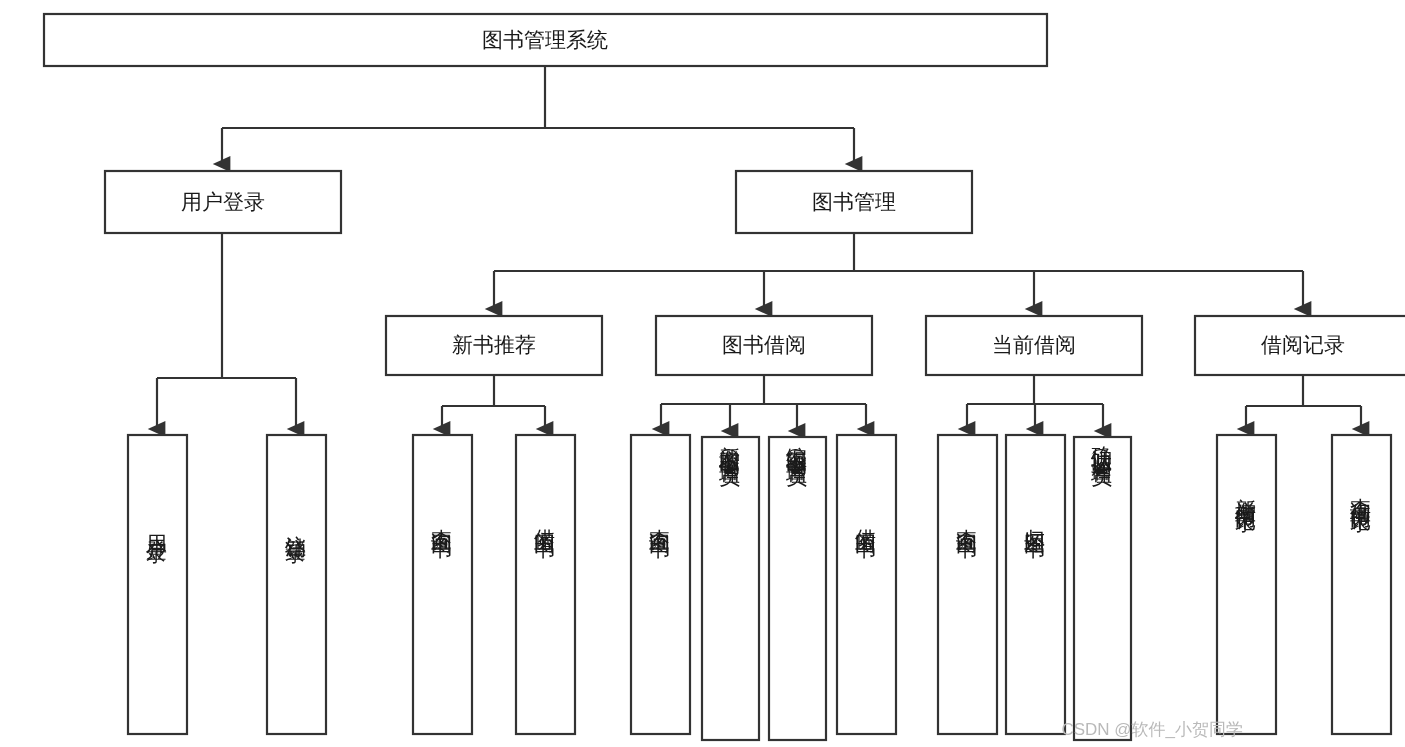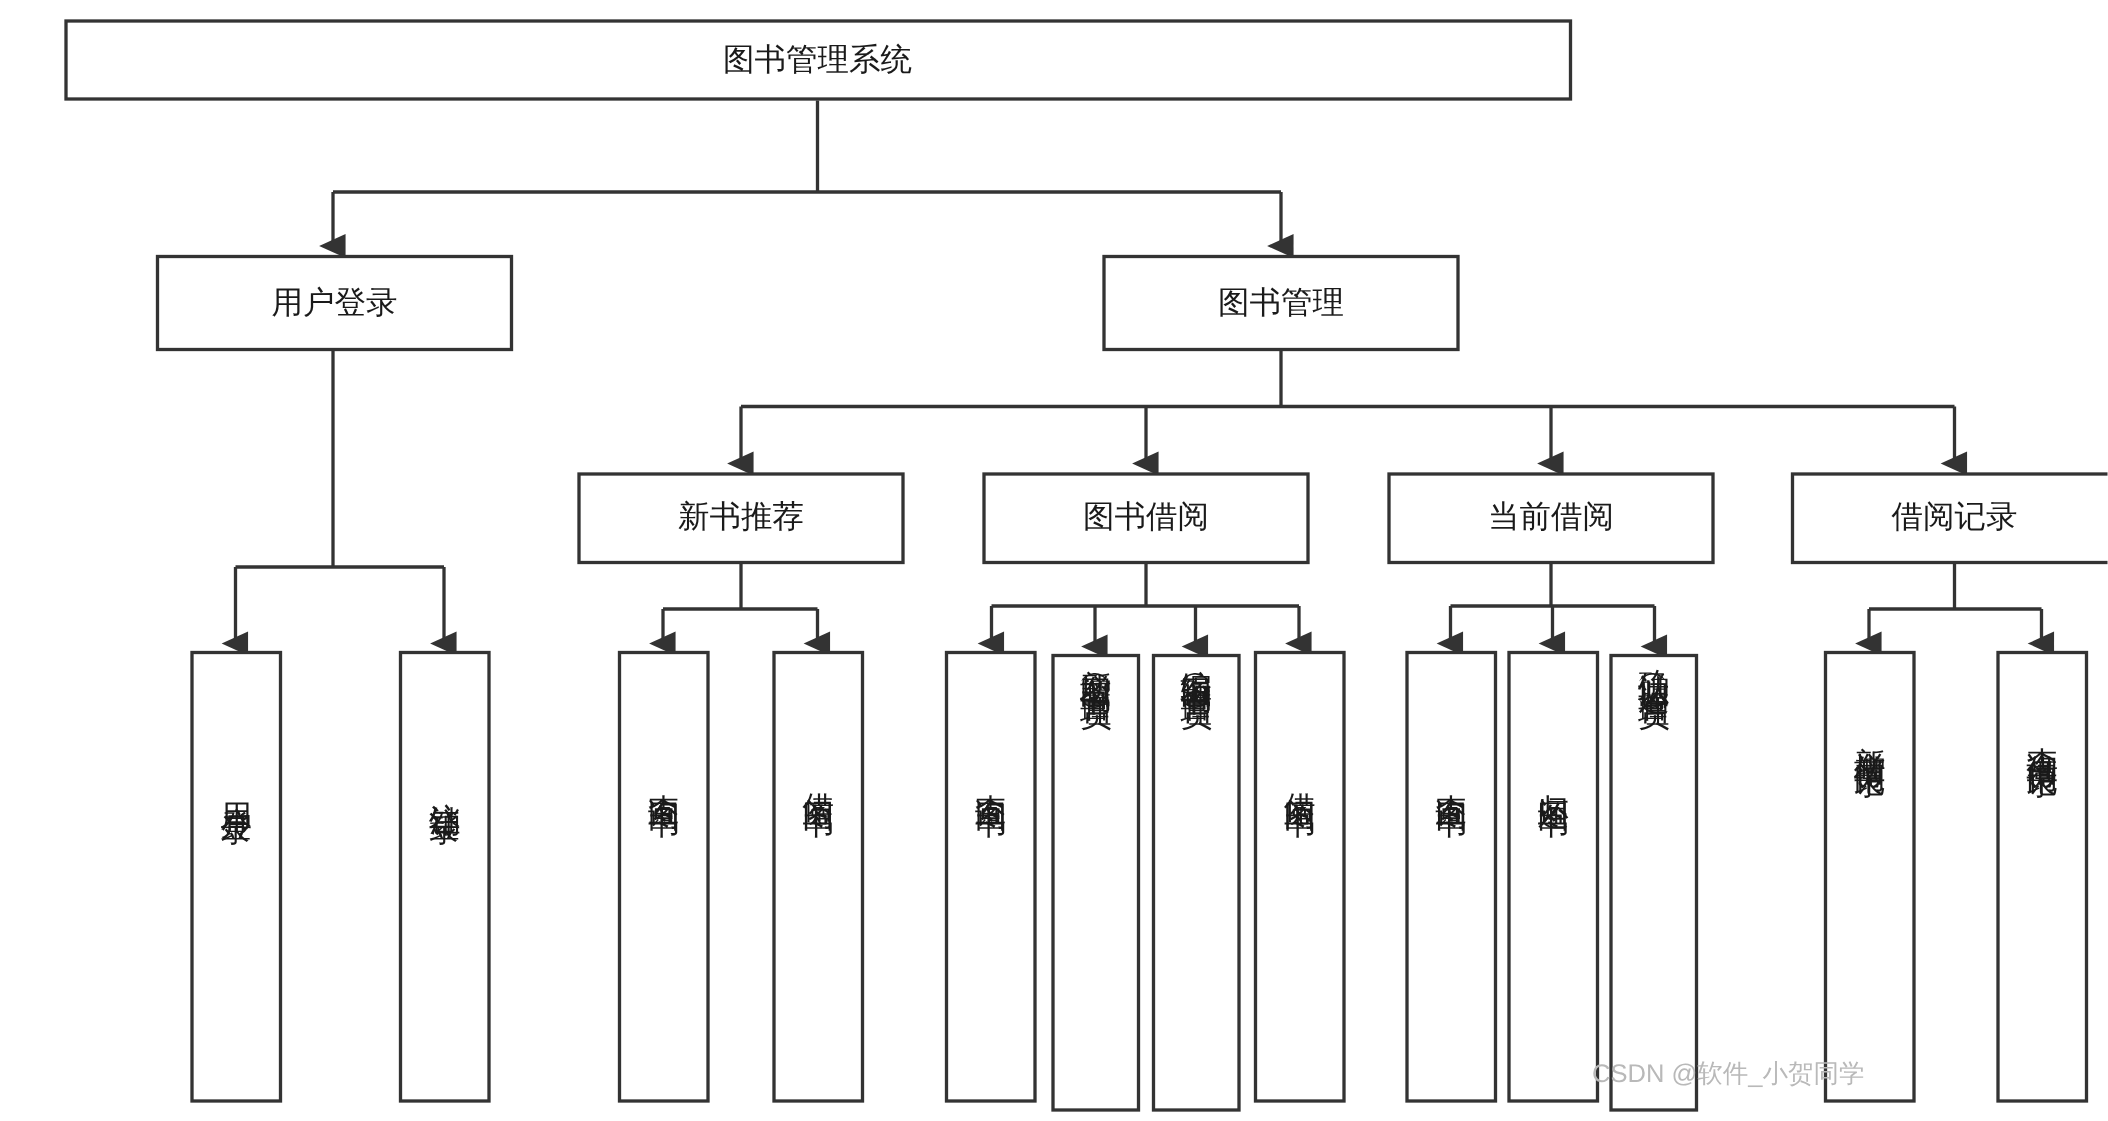--- a/index.html
+++ b/index.html
@@ -49,21 +49,21 @@
     font-family: "Liberation Sans", "DejaVu Sans", sans-serif;
     font-size: 21px;
     fill: #1a1a1a;
     writing-mode: vertical-rl;
     text-orientation: upright;
     letter-spacing: 3px;
   }
   .watermark {
     position: absolute;
     right: 10px;
-    bottom: 20px;
+    bottom: 6px;
     font-family: "Liberation Sans", "DejaVu Sans", sans-serif;
     font-size: 17px;
     color: #b9b9b9;
     white-space: nowrap;
     pointer-events: none;
   }
 </style>
 </head>
 <body>
 

